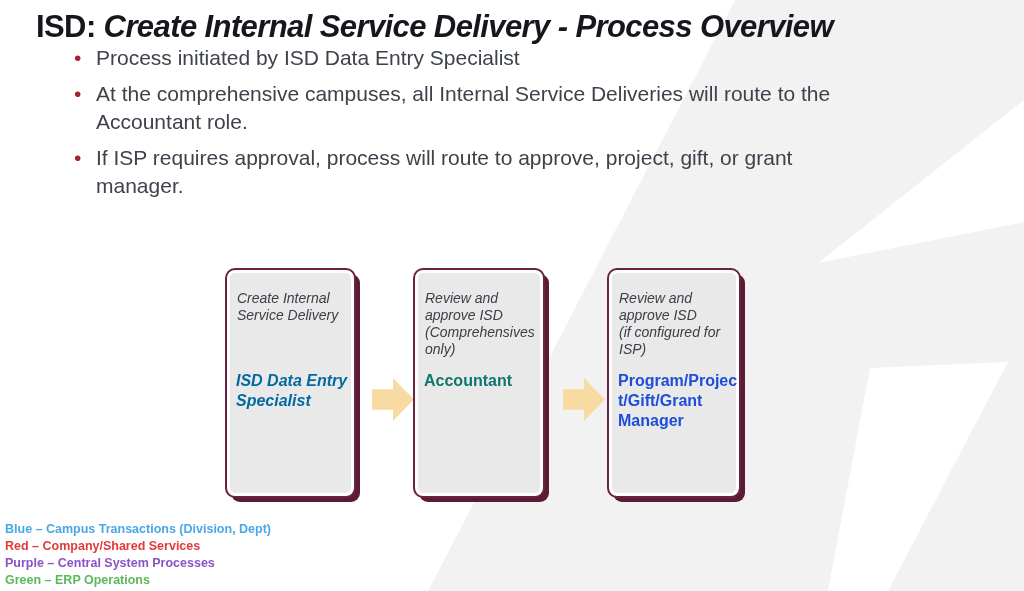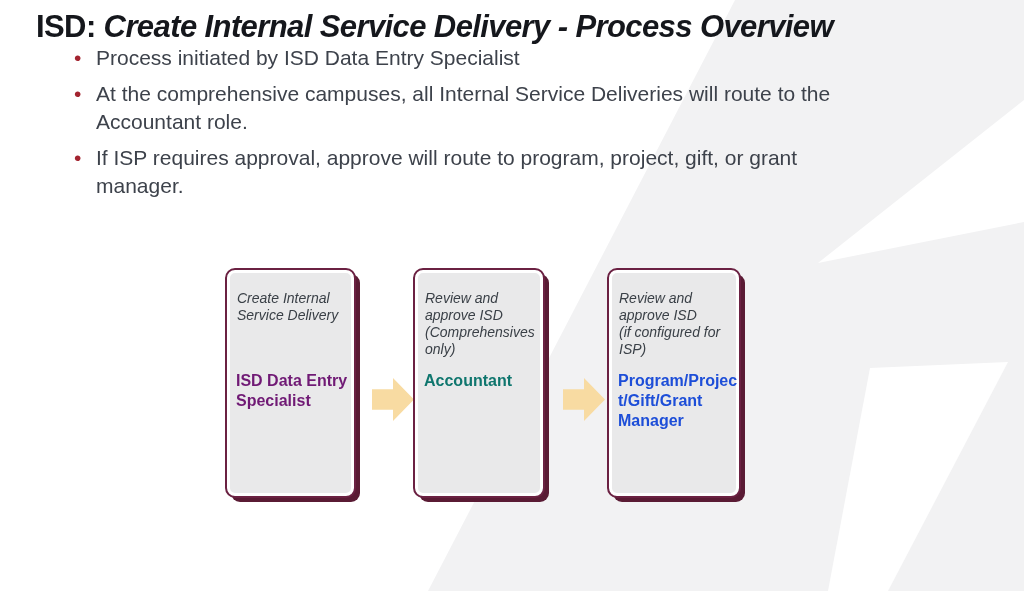--- a/index.html
+++ b/index.html
@@ -72,27 +72,27 @@
     <polygon fill="#ffffff" points="870,368 1008,362 888,591 828,591"></polygon>
   </svg>
 
   <div class="content">
 
     <h1 class="page-title"><span>ISD:</span><span class="title-rest"> Create Internal Service Delivery - Process Overview</span></h1>
 
     <ul class="bullet-list">
       <li>Process initiated by ISD Data Entry Specialist</li>
       <li>At the comprehensive campuses, all Internal Service Deliveries will route to the Accountant role.</li>
-      <li>If ISP requires approval, approve will route to program, project, gift, or grant manager.</li>
+      <li>If ISP requires approval, process will route to approve, project, gift, or grant manager.</li>
     </ul>
 
     <div class="pbox pbox-1">
       <span class="pbox-desc">Create Internal
 Service Delivery</span>
-      <span class="pbox-role" style="color: #701a75;">ISD Data Entry
+      <span class="pbox-role" style="color: #0369a1; font-style: italic;">ISD Data Entry
 Specialist</span>
     </div>
 
     <div class="flow-arrow flow-arrow-1" style="background-color: rgb(248, 219, 162);"></div>
 
     <div class="pbox pbox-2">
       <span class="pbox-desc">Review and
 approve ISD
 (Comprehensives
 only)</span>
@@ -104,15 +104,21 @@
     <div class="pbox pbox-3">
       <span class="pbox-desc">Review and
 approve ISD
 (if configured for
 ISP)</span>
       <span class="pbox-role" style="color: #1d4ed8;">Program/Projec
 t/Gift/Grant
 Manager</span>
     </div>
 
+    <div class="legend">
+      <div style="color: rgb(74, 167, 232);">Blue – Campus Transactions (Division, Dept)</div>
+      <div style="color: rgb(226, 58, 58);">Red – Company/Shared Services</div>
+      <div style="color: rgb(138, 82, 199);">Purple – Central System Processes</div>
+      <div style="color: rgb(91, 185, 92);">Green – ERP Operations</div>
+    </div>
 
   </div>
 </div>
 
 </body></html>

